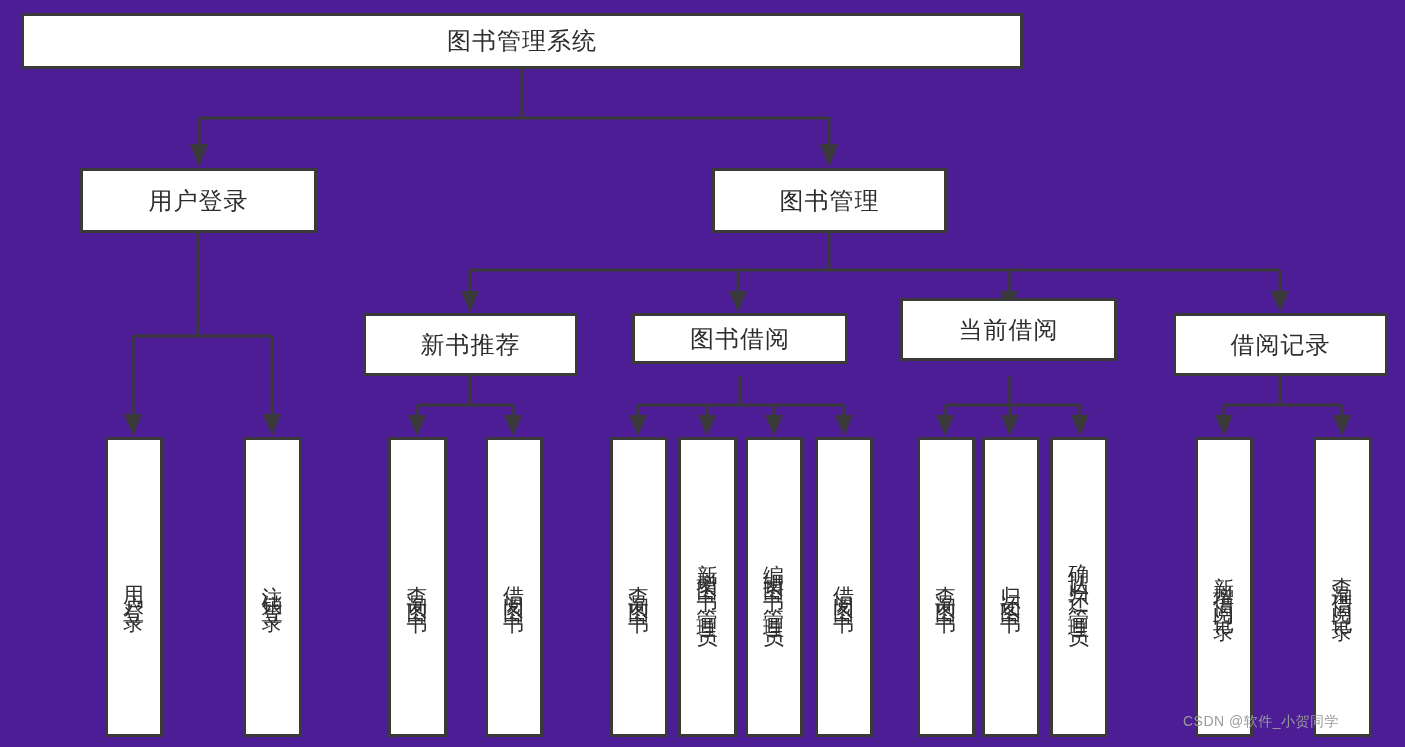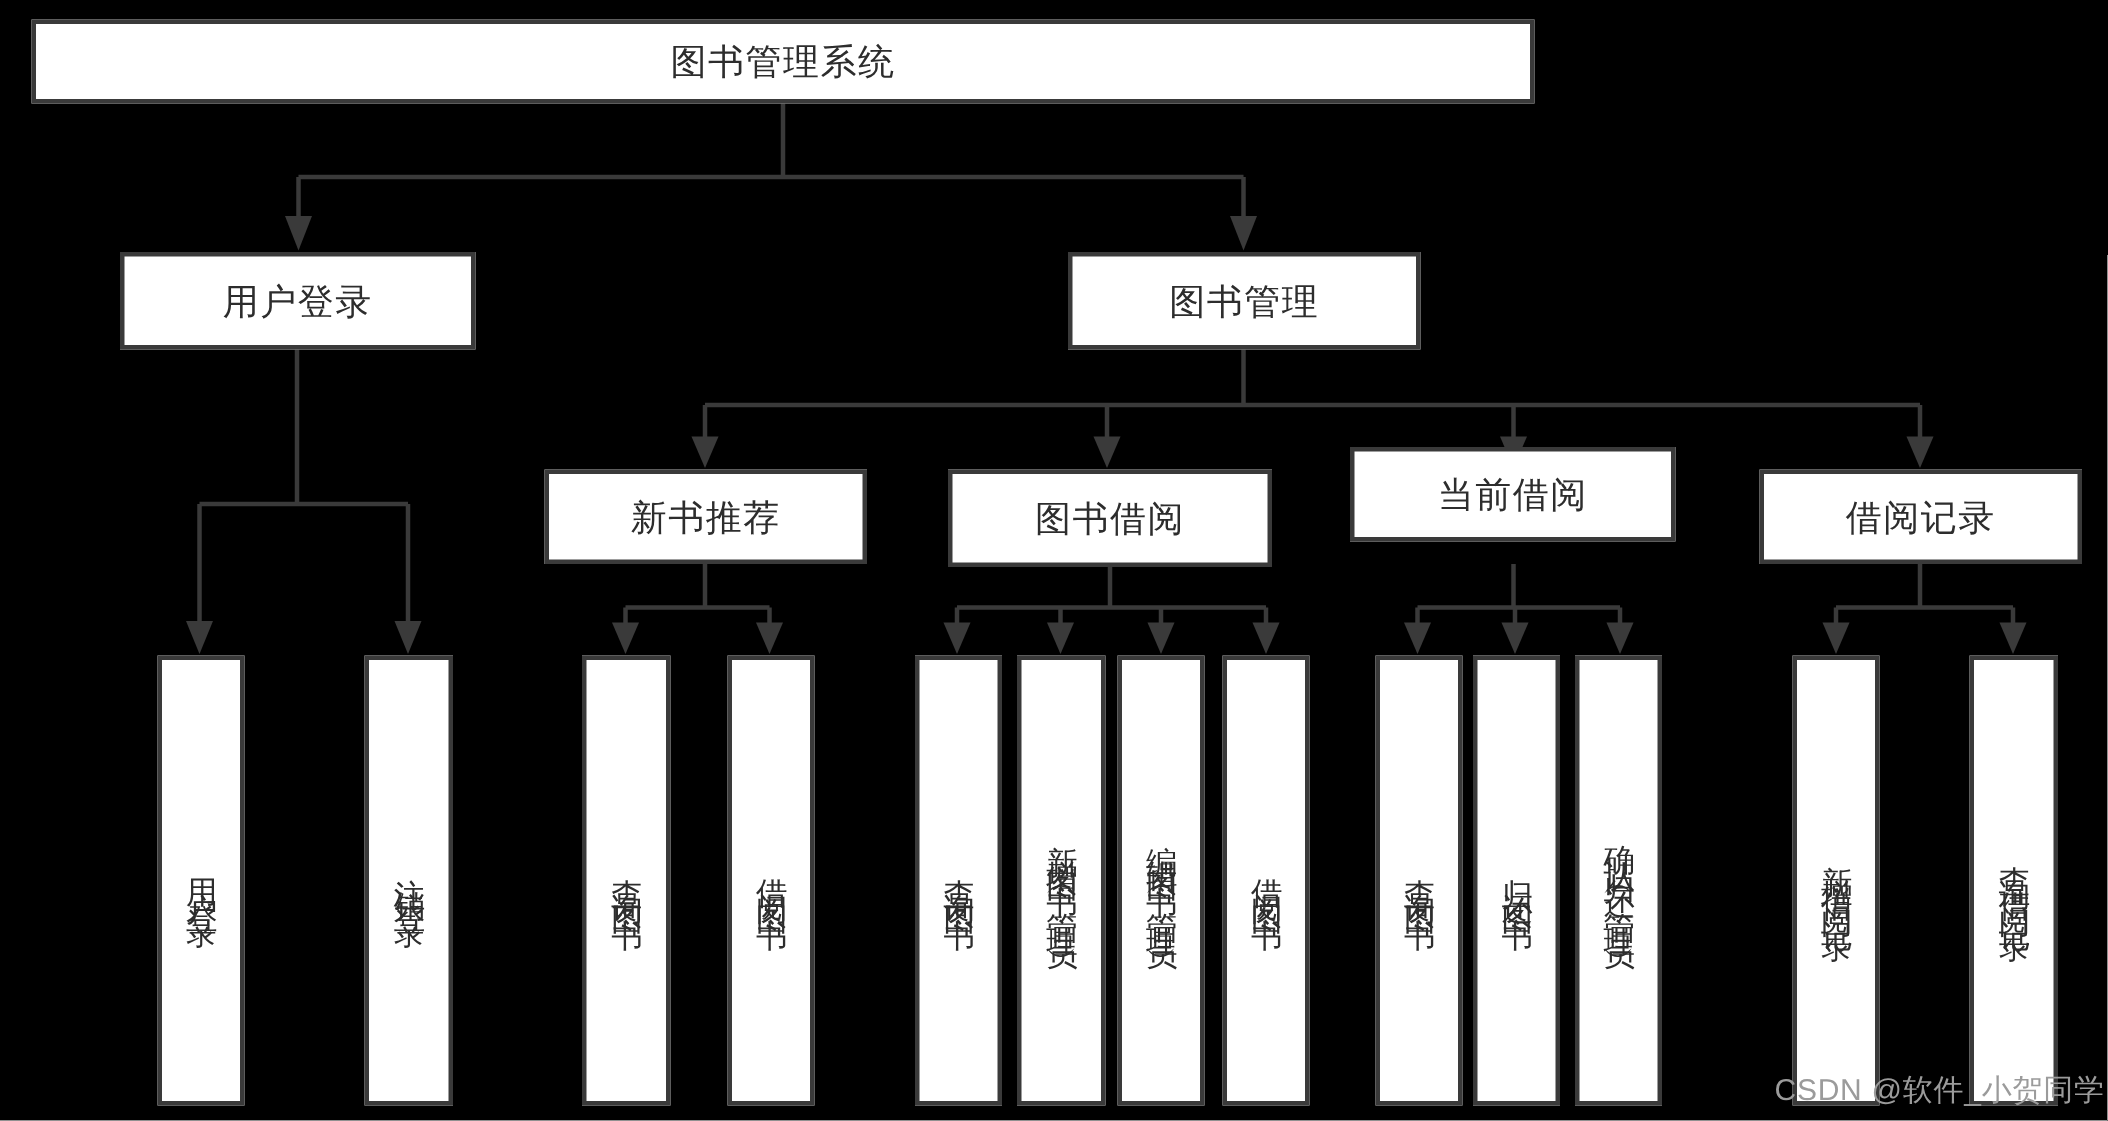--- a/index.html
+++ b/index.html
@@ -5,21 +5,21 @@
   html, body {
     margin: 0;
     padding: 0;
     background: #ffffff;
     font-family: "Liberation Sans", "DejaVu Sans", sans-serif;
   }
   .canvas {
     position: relative;
     width: 1405px;
     height: 747px;
-    background: #000000;
+    background: #4c1d95;
     overflow: hidden;
   }
   .connectors {
     position: absolute;
     left: 0;
     top: 0;
     width: 1405px;
     height: 747px;
   }
   .connectors path {
@@ -52,21 +52,21 @@
     font-size: 21px;
     writing-mode: vertical-lr;
     text-orientation: mixed;
     letter-spacing: 9px;
     line-height: 1;
   }
   .watermark {
     position: absolute;
     left: 1183px;
     top: 713px;
-    font-size: 20px;
+    font-size: 14px;
     color: #9b9b9b;
     white-space: nowrap;
     z-index: 5;
     letter-spacing: 0.5px;
   }
 </style>
 </head>
 <body>
 
 <div class="canvas">
@@ -120,21 +120,21 @@
       <polygon points="1333,415 1351,415 1342,436"></polygon>
     </g>
   </svg>
 
   <div class="node hlabel" style="left:21px; top:13px; width:1002px; height:56px;">图书管理系统</div>
 
   <div class="node hlabel" style="left:80px; top:168px; width:237px; height:65px;">用户登录</div>
   <div class="node hlabel" style="left:712px; top:168px; width:235px; height:65px;font-family:Liberation Serif, serif;">图书管理</div>
 
   <div class="node hlabel" style="left:363px; top:313px; width:215px; height:63px;">新书推荐</div>
-  <div class="node hlabel" style="left:632px; top:313px; width:216px; height:65px;">图书借阅</div>
+  <div class="node hlabel" style="left:632px; top:313px; width:216px; height:51px;">图书借阅</div>
   <div class="node hlabel" style="left:900px; top:298px; width:217px; height:63px;">当前借阅</div>
   <div class="node hlabel" style="left:1173px; top:313px; width:215px; height:63px;">借阅记录</div>
 
   <div class="node leaf" style="left:105px; width:58px;">用户登录</div>
   <div class="node leaf" style="left:243px; width:59px;">注销登录</div>
 
   <div class="node leaf" style="left:388px; width:59px;">查询图书</div>
   <div class="node leaf" style="left:485px; width:58px;">借阅图书</div>
 
   <div class="node leaf" style="left:610px; width:58px;">查询图书</div>

